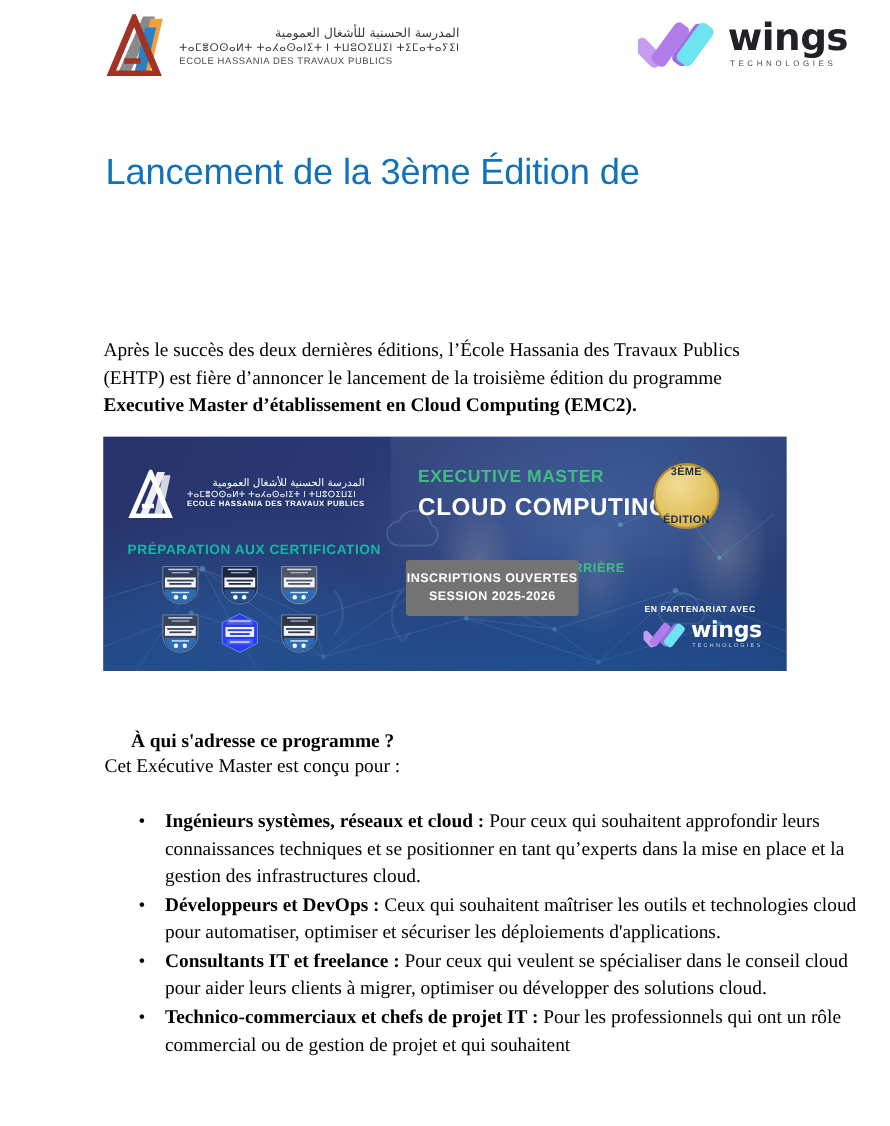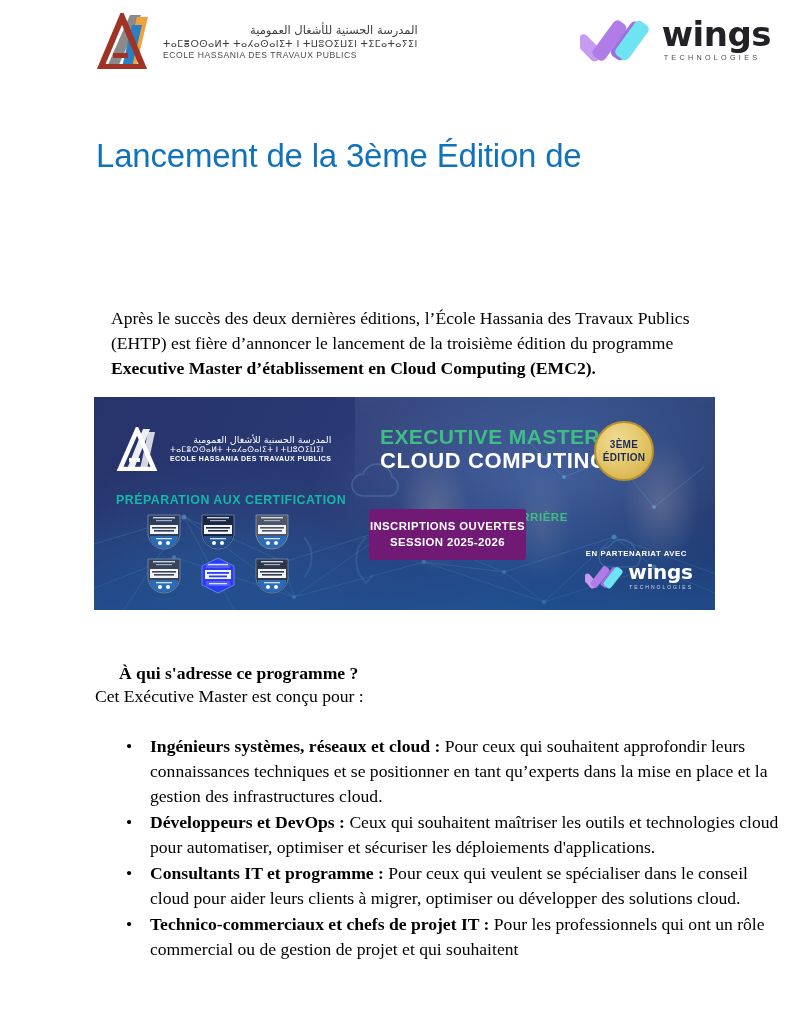--- a/index.html
+++ b/index.html
@@ -106,21 +106,21 @@
     font-size: 33px;
     line-height: 1.33;
     color: #1072ba;
     font-weight: normal;
     letter-spacing: -0.2px;
   }
 
   
   .intro-para {
     position: absolute;
-    left: 111px;
+    left: 94px;
     top: 288px;
     width: 600px;
     font-size: 17.6px;
     line-height: 1.42;
     text-align: left;
   }
   .intro-para b { font-weight: bold; }
 
   
   .banner {
@@ -208,21 +208,21 @@
     gap: 6px 10px;
   }
   .cert-badge { width: 44px; height: 38px; position: relative; }
   .cert-badge svg { display: block; }
 
   .banner-title-1 {
     position: absolute;
     left: 286px;
     top: 28px;
     font-family: "Liberation Sans", sans-serif;
-    font-size: 21px;
+    font-size: 16px;
     font-weight: bold;
     color: #3fbd83;
     letter-spacing: 0.4px;
   }
   .banner-title-2 {
     position: absolute;
     left: 286px;
     top: 51px;
     font-family: "Liberation Sans", sans-serif;
     font-size: 22px;
@@ -240,21 +240,21 @@
     color: #3fbd83;
     letter-spacing: 0.5px;
     margin-top: 26px;
   }
   .banner-cta {
     position: absolute;
     left: 275px;
     top: 112px;
     width: 157px;
     padding: 9px 0 10px;
-    background: #701a75;
+    background: #737373;
     border-radius: 3px;
     text-align: center;
     font-family: "Liberation Sans", sans-serif;
     font-size: 11.4px;
     font-weight: bold;
     color: #ffffff;
     letter-spacing: 0.4px;
     line-height: 1.42;
   }
   .banner-edition-badge {
@@ -262,21 +262,21 @@
     right: 61px;
     top: 24px;
     width: 56px;
     height: 56px;
     border-radius: 50%;
     background: radial-gradient(circle at 38% 32%, #f2dd95 0%, #e3c566 52%, #cfa73f 100%);
     border: 2px solid #b8902e;
     display: flex;
     flex-direction: column;
     align-items: center;
-    justify-content: center;
+    justify-content: space-between;
     font-family: "Liberation Sans", sans-serif;
     font-size: 10px;
     font-weight: bold;
     color: #1b2a56;
     line-height: 1.3;
     letter-spacing: 0.3px;
   }
   .banner-partner-label {
     position: absolute;
     right: 28px;
@@ -583,19 +583,19 @@
   <li>
     <span class="bullet-dot">•</span>
     <span class="li-term">Ingénieurs systèmes, réseaux et cloud :</span><span> Pour ceux qui souhaitent approfondir leurs connaissances techniques et se positionner en tant qu’experts dans la mise en place et la gestion des infrastructures cloud.</span>
   </li>
   <li>
     <span class="bullet-dot">•</span>
     <span class="li-term">Développeurs et DevOps :</span><span> Ceux qui souhaitent maîtriser les outils et technologies cloud pour automatiser, optimiser et sécuriser les déploiements d'applications.</span>
   </li>
   <li>
     <span class="bullet-dot">•</span>
-    <span class="li-term">Consultants IT et programme :</span><span> Pour ceux qui veulent se spécialiser dans le conseil cloud pour aider leurs clients à migrer, optimiser ou développer des solutions cloud.</span>
+    <span class="li-term">Consultants IT et freelance :</span><span> Pour ceux qui veulent se spécialiser dans le conseil cloud pour aider leurs clients à migrer, optimiser ou développer des solutions cloud.</span>
   </li>
   <li>
     <span class="bullet-dot">•</span>
     <span class="li-term">Technico-commerciaux et chefs de projet IT :</span><span> Pour les professionnels qui ont un rôle commercial ou de gestion de projet et qui souhaitent</span>
   </li>
 </ul>
 
 </body></html>

